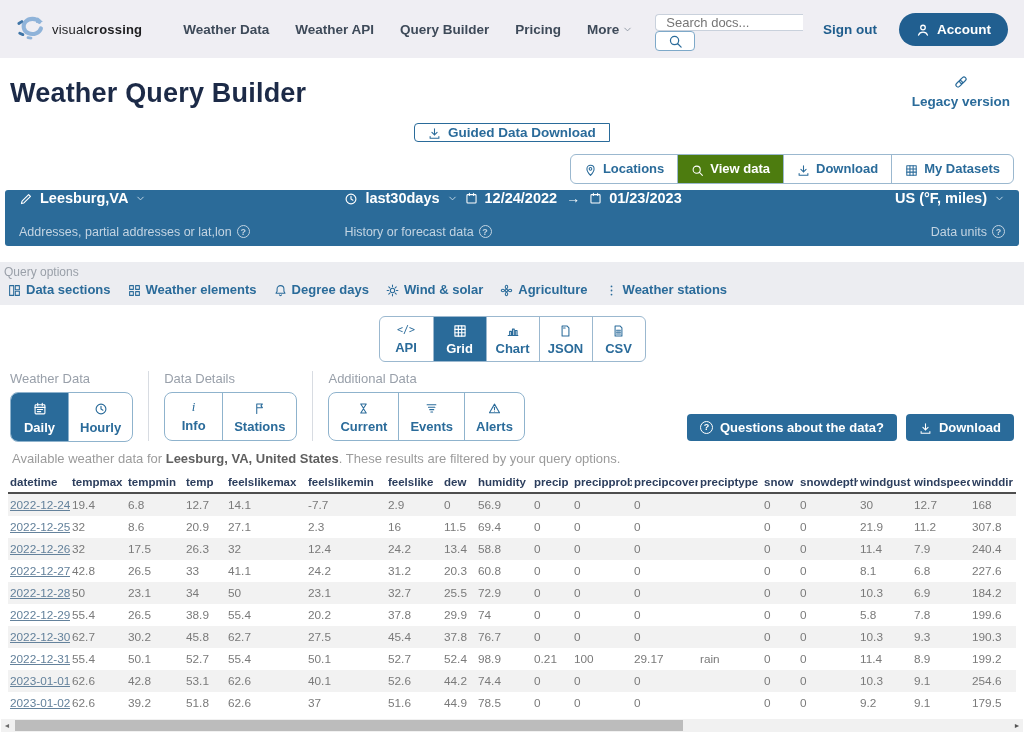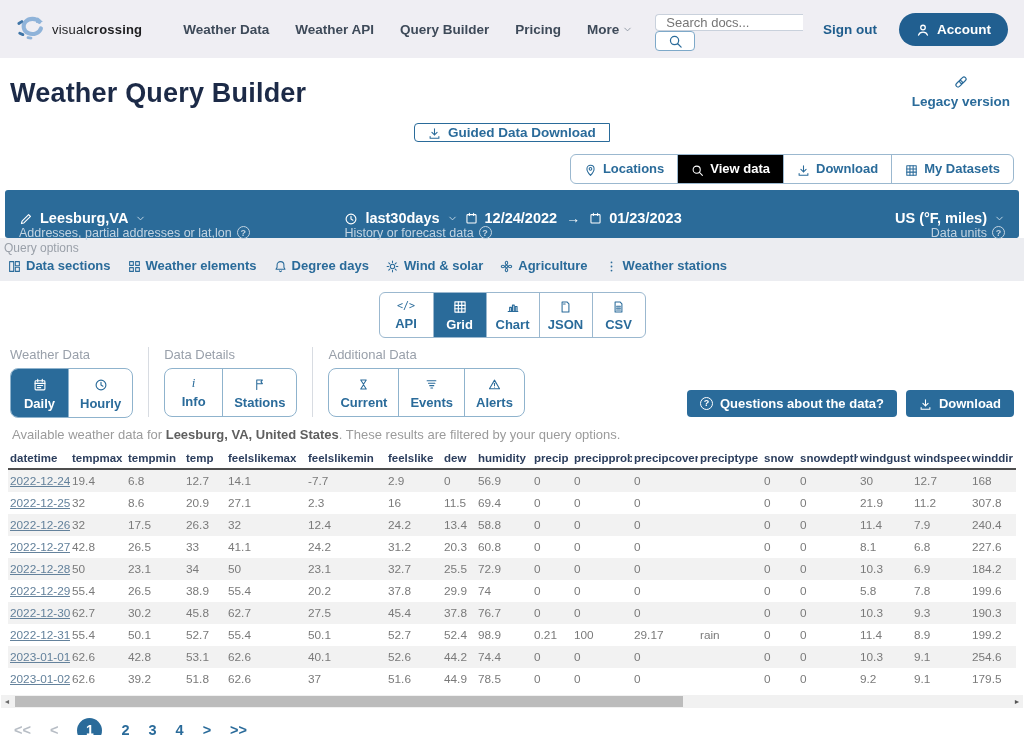--- a/index.html
+++ b/index.html
@@ -55,26 +55,26 @@
     font-size:13.5px; font-weight:700; cursor:pointer; font-family:"Liberation Sans", sans-serif; }
   .mode-btn.outline { background:#fff; border:1px solid #2a6b9a; color:#2a6b9a; border-radius:4px 0 0 4px; }
   .mode-btn.solid { background:#2a6b9a; border:1px solid #2a6b9a; color:#fff; border-radius:4px; margin-left:-1px; }
 
   
   .viewtabs-row { display:flex; justify-content:flex-end; margin:12px 10px 0; }
   .viewtabs { display:flex; border:1px solid #9bb8cf; border-radius:6px; overflow:hidden; background:#fff; }
   .vtab { display:flex; align-items:center; gap:6px; padding:6px 13px; font-size:13px; font-weight:700;
     color:#2a6b9a; cursor:pointer; border-left:1px solid #9bb8cf; white-space:nowrap; }
   .vtab:first-child { border-left:none; }
-  .vtab.active { background:#000000; color:#fff; }
+  .vtab.active { background:#4d7c0f; color:#fff; }
 
   
   .query-bar {
-    margin:6px 5px 0; background:#2b6b99; border-radius:3px; color:#fff;
-    display:flex; padding:20px 14px 7px; height:48px;
+    margin:6px 5px 16px; background:#2b6b99; border-radius:3px; color:#fff;
+    display:flex; padding:0 14px 7px; height:56px;
   }
   .qb-col { display:flex; flex-direction:column; justify-content:space-between; }
   .qb-col.left { width:33%; }
   .qb-col.mid { width:41%; }
   .qb-col.right { flex:1; align-items:flex-end; text-align:right; }
   .qb-main { display:flex; align-items:center; gap:7px; font-size:14.5px; font-weight:700; white-space:nowrap; }
   .qb-sub { font-size:12.5px; color:#c3d4e2; display:flex; align-items:center; gap:5px; font-weight:400; }
   .qb-chev { color:#cfe0ec; }
   .q {
     display:inline-flex; align-items:center; justify-content:center;

